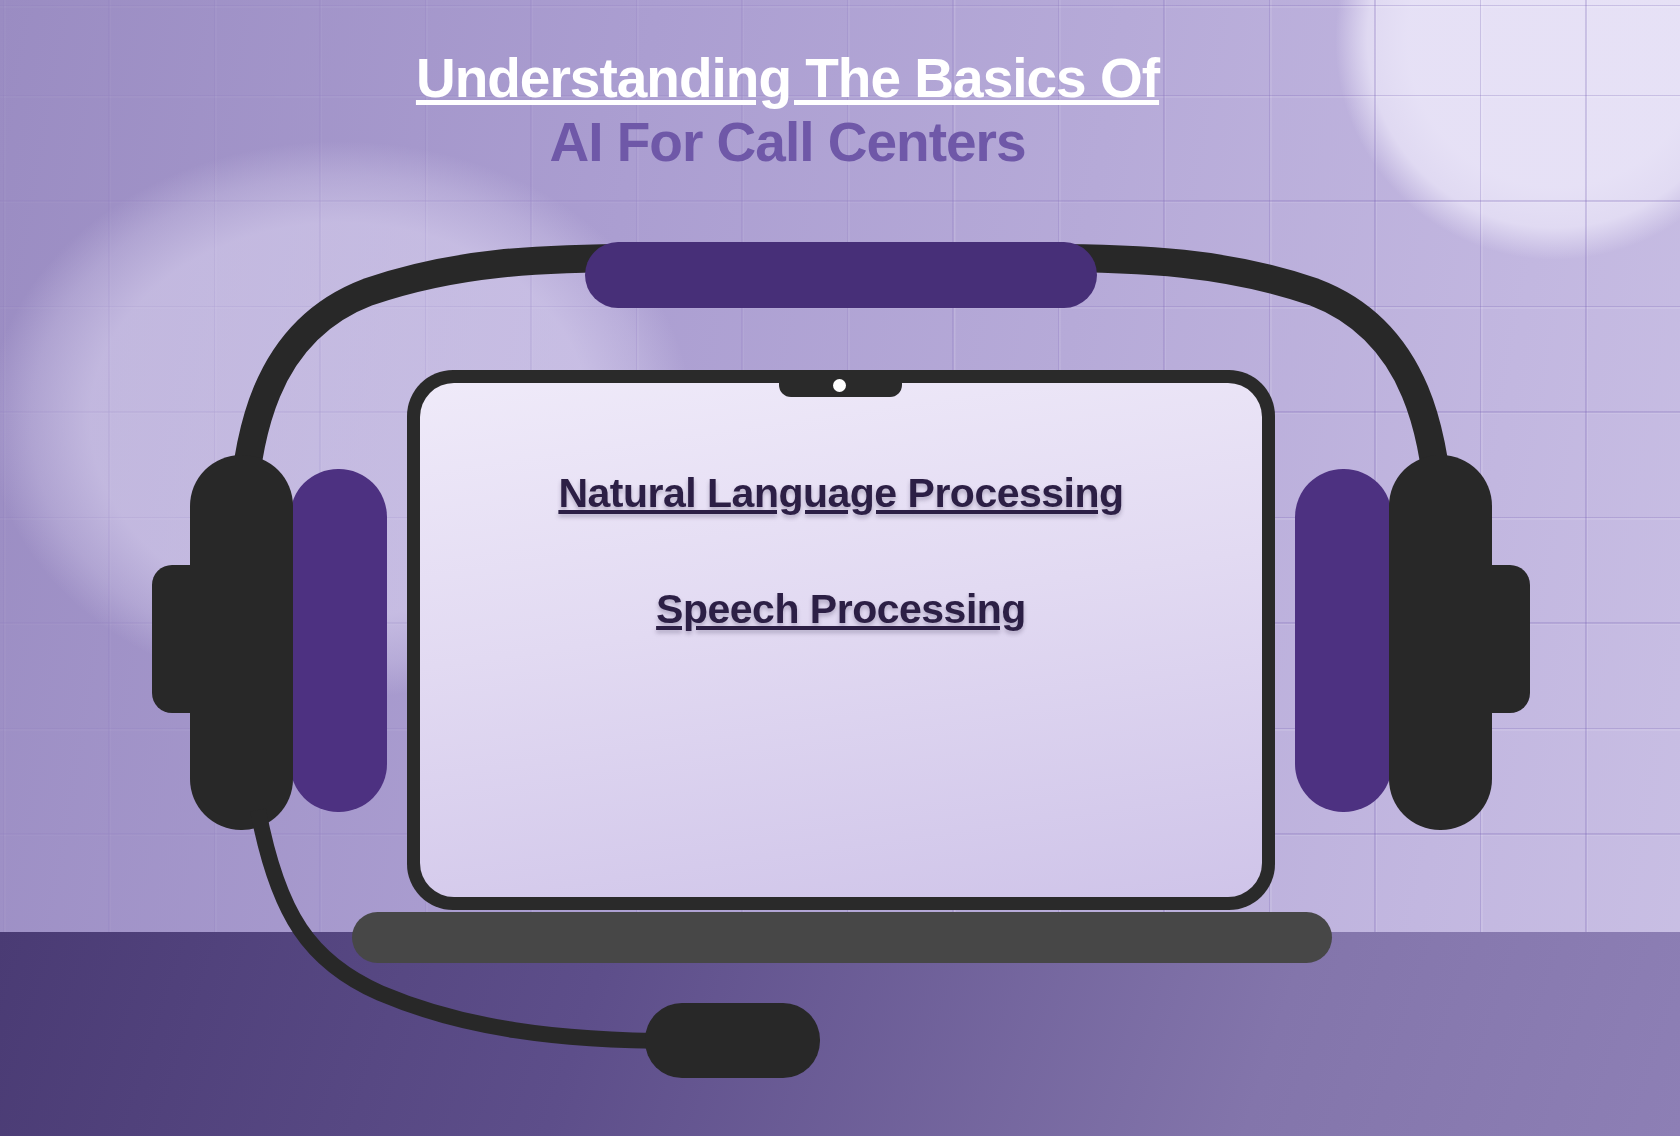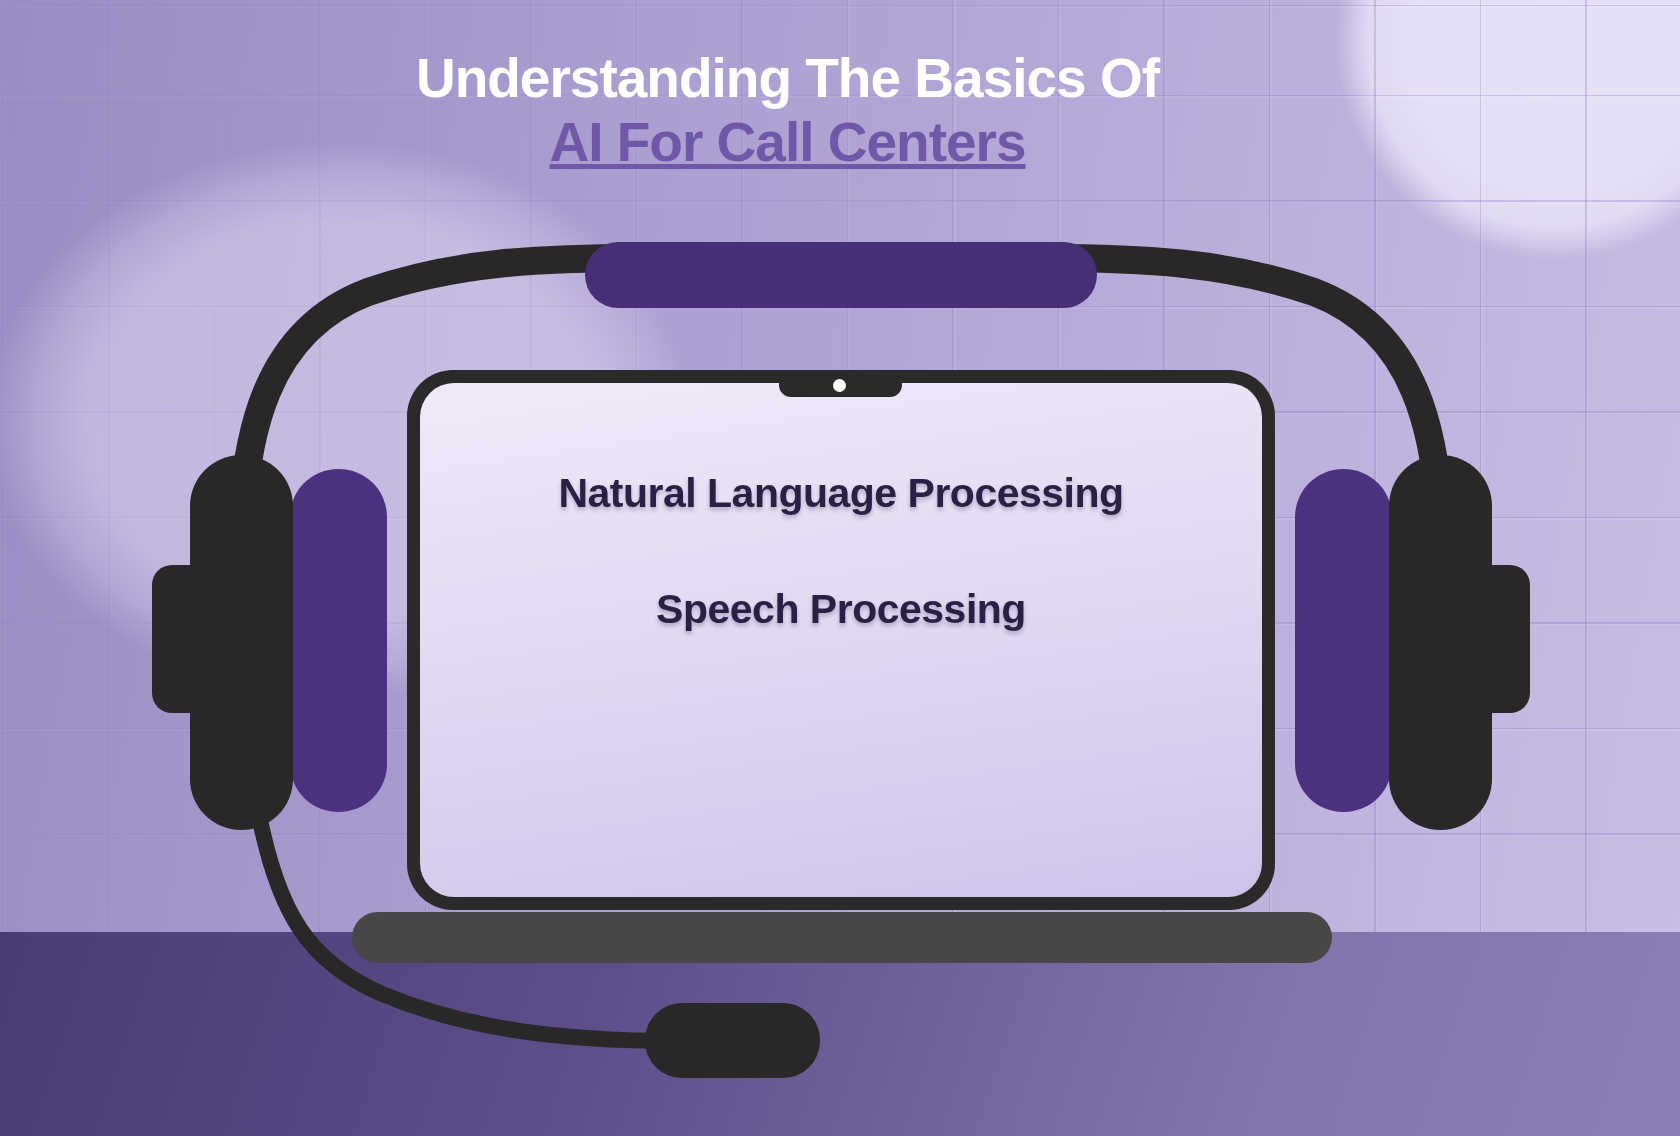--- a/index.html
+++ b/index.html
@@ -37,22 +37,22 @@
   .floor{
     left:0;top:932px;width:1680px;height:204px;
     background:linear-gradient(108deg,var(--floor_dark) 0%, #5d4e8a 35%, #8375ab 75%, var(--floor_light) 100%);
   }
 
   
   .title-block{
     left:0;top:46px;width:1575px;text-align:center;
     font-weight:700;font-size:55px;line-height:1.17;letter-spacing:-1px;
   }
-  .title-line-1{color:var(--title_white);}
-  .title-line-2{color:var(--title_purple);text-decoration:underline;}
+  .title-line-1{color:var(--title_white);text-decoration:underline;}
+  .title-line-2{color:var(--title_purple);}
 
   
   svg.headset{left:0;top:0;width:1680px;height:1136px;}
 
   
   .laptop-base{
     left:352px;top:912px;width:980px;height:51px;border-radius:26px;
     background:var(--base_grey);
   }
   .tablet-frame{
@@ -70,20 +70,21 @@
   .camera-dot{
     left:413px;top:-4px;width:13px;height:13px;border-radius:50%;background:#ffffff;
   }
   .screen-content{
     left:0;top:0;width:842px;height:514px;
     display:flex;flex-direction:column;align-items:center;
     padding-top:84px;box-sizing:border-box;gap:64px;
     font-weight:700;font-size:41px;line-height:1.27;letter-spacing:-.5px;
     color:var(--screen_text);text-align:center;
     text-shadow:0 3px 4px rgba(44,31,69,.28);
+    text-decoration:underline;
   }
   .screen-item .sub:empty{display:none;}
 
 </style>
 </head>
 <body>
 
 <div class="abs wall"></div>
 <div class="abs glow-ellipse-left"></div>
 <div class="abs glow-circle-top-right"></div>

